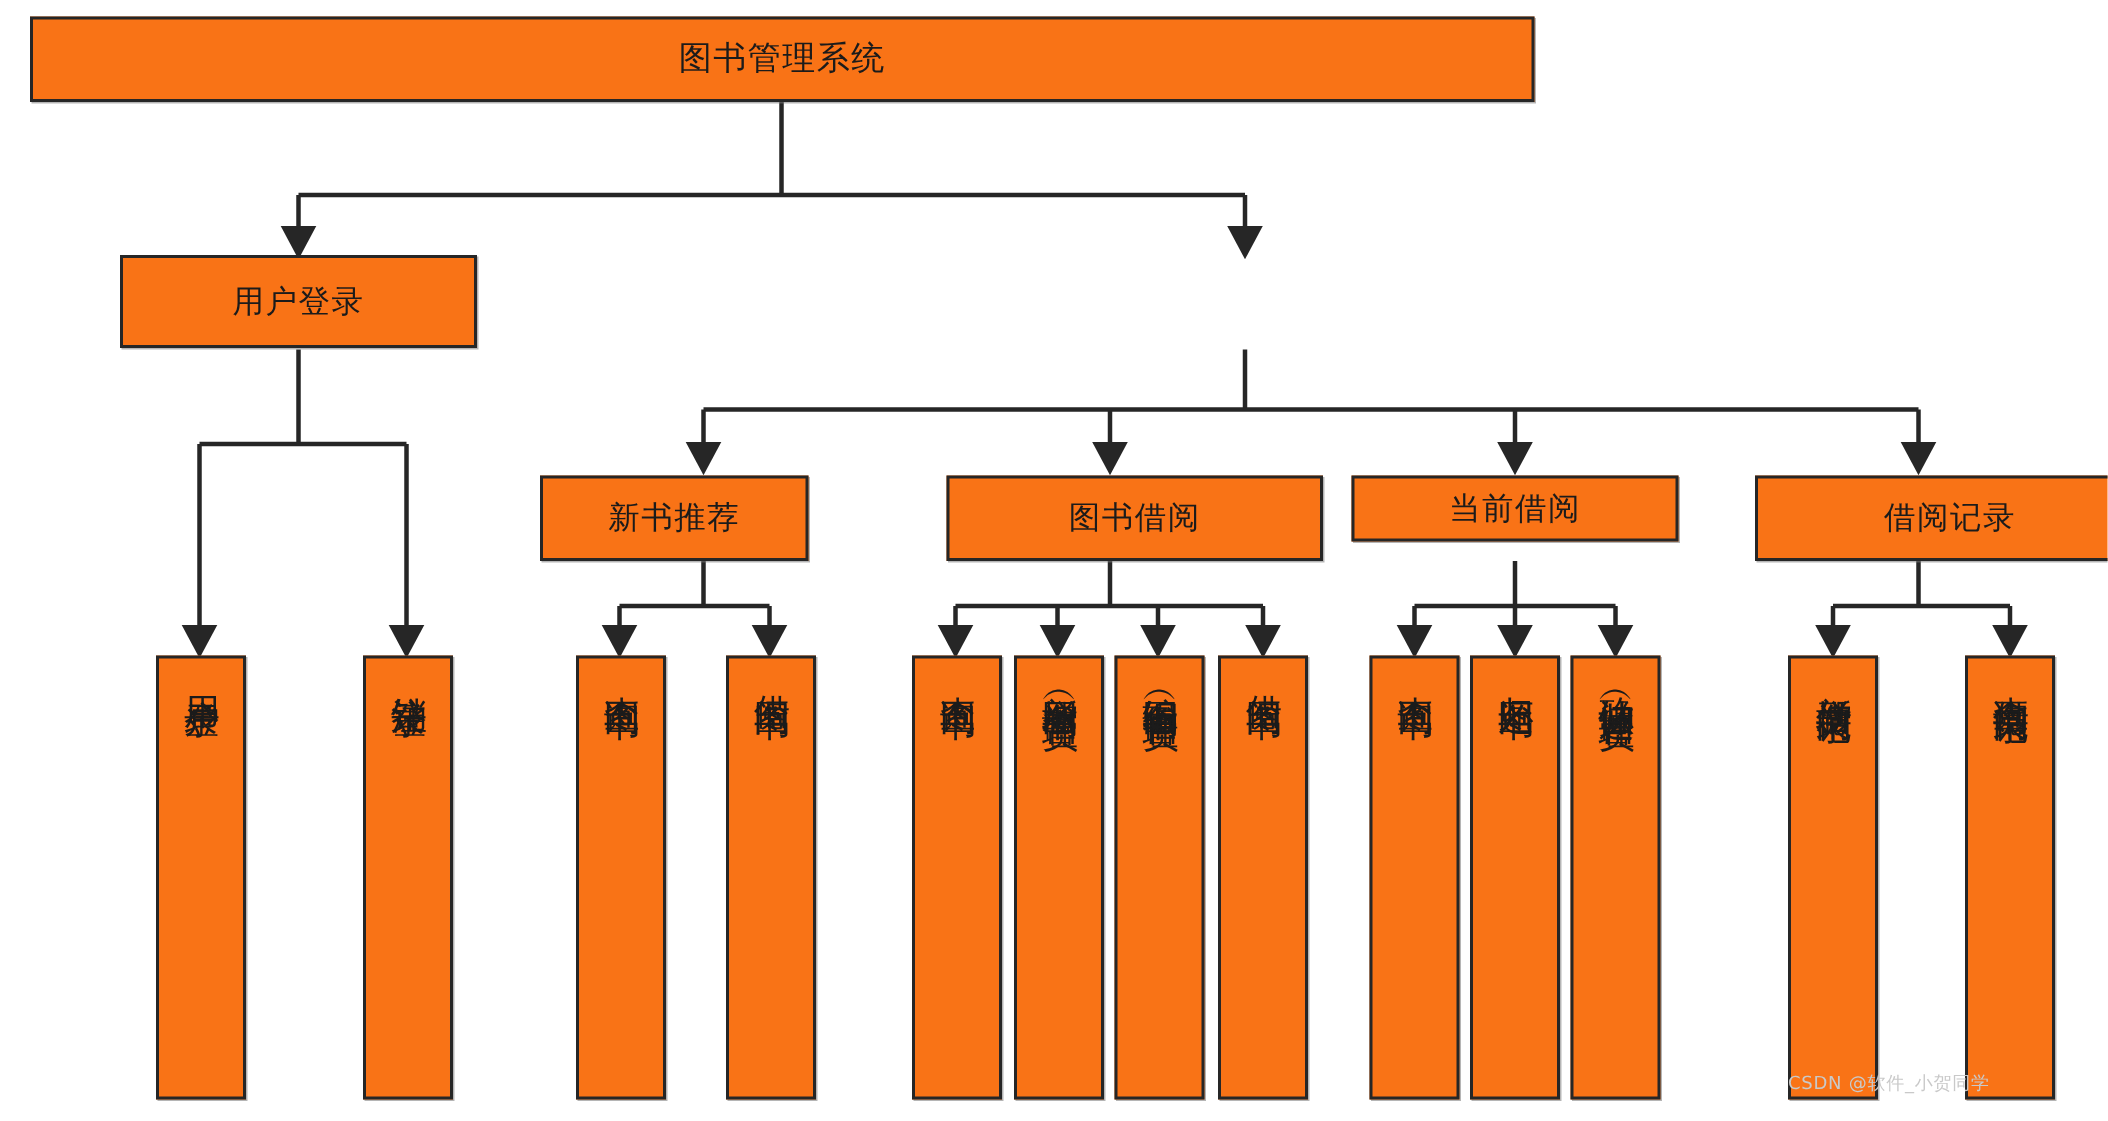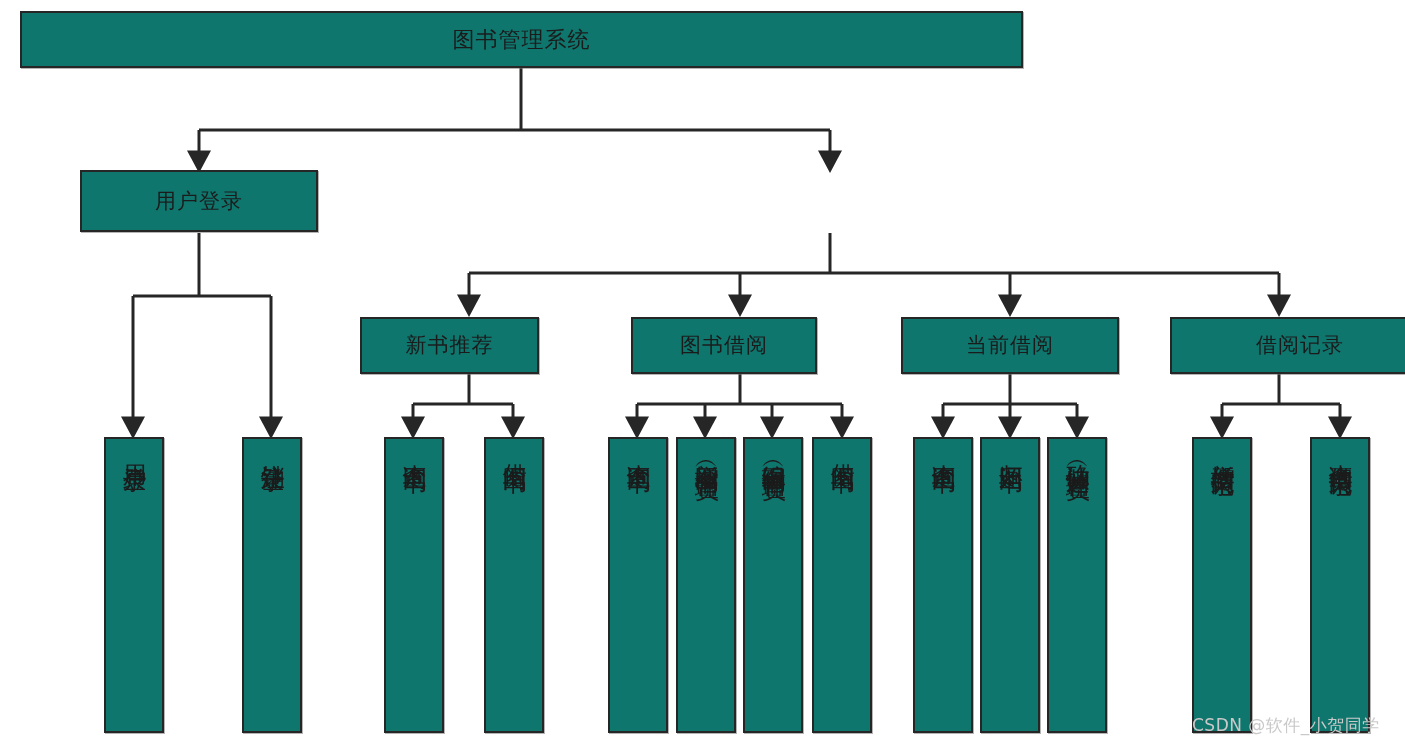--- a/index.html
+++ b/index.html
@@ -9,21 +9,21 @@
     background:#ffffff;
     font-family:"DejaVu Sans","Liberation Sans",sans-serif;
     overflow:hidden;
   }
   #canvas{position:relative;width:1405px;height:747px;}
   svg#wires{position:absolute;left:0;top:0;width:1405px;height:747px;pointer-events:none;}
 
   .node{
     position:absolute;
     box-sizing:border-box;
-    background:#0f766e;
+    background:#f97316;
     border:2px solid #262626;
     box-shadow:1px 1px 0 0 rgba(120,120,120,.55);
     display:flex;
     align-items:center;
     justify-content:center;
     color:#1b1b1b;
   }
   .node .lbl{
     white-space:nowrap;
     letter-spacing:1px;
@@ -37,21 +37,21 @@
     writing-mode:vertical-rl;
     text-orientation:upright;
     font-size:24px;
     line-height:1.06;
     letter-spacing:2px;
     white-space:nowrap;
   }
   .watermark{
     position:absolute;
     color:#c9c9c9;
-    font-size:17px;
+    font-size:12px;
     letter-spacing:.5px;
     white-space:nowrap;
     font-family:"DejaVu Sans","Liberation Sans",sans-serif;
   }
 </style>
 </head>
 <body>
 
 <div id="canvas">
 
@@ -109,24 +109,24 @@
     <span class="lbl">图书管理系统</span>
   </div>
 
   <div class="node h" style="left:80px;top:170px;width:238px;height:62px;">
     <span class="lbl">用户登录</span>
   </div>
 
   <div class="node h" style="left:360px;top:317px;width:179px;height:57px;">
     <span class="lbl">新书推荐</span>
   </div>
-  <div class="node h" style="left:631px;top:317px;width:186px;height:57px;">
+  <div class="node h" style="left:631px;top:317px;width:251px;height:57px;">
     <span class="lbl">图书借阅</span>
   </div>
-  <div class="node h" style="left:901px;top:317px;width:218px;height:57px;">
+  <div class="node h" style="left:901px;top:317px;width:218px;height:44px;">
     <span class="lbl">当前借阅</span>
   </div>
   <div class="node h" style="left:1170px;top:317px;width:260px;height:57px;">
     <span class="lbl">借阅记录</span>
   </div>
 
   <div class="node v" style="left:104px;top:437px;width:60px;height:296px;">
     <span class="lbl">用户登录</span>
   </div>
   <div class="node v" style="left:242px;top:437px;width:60px;height:296px;">

